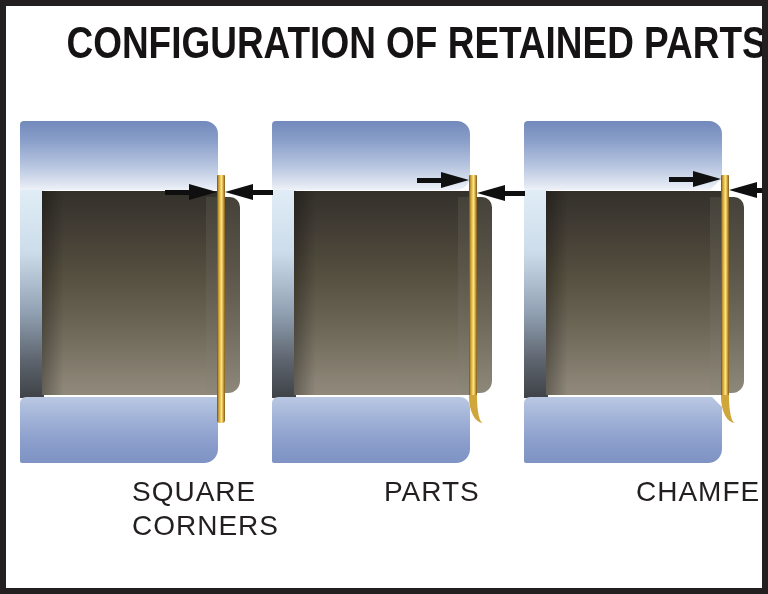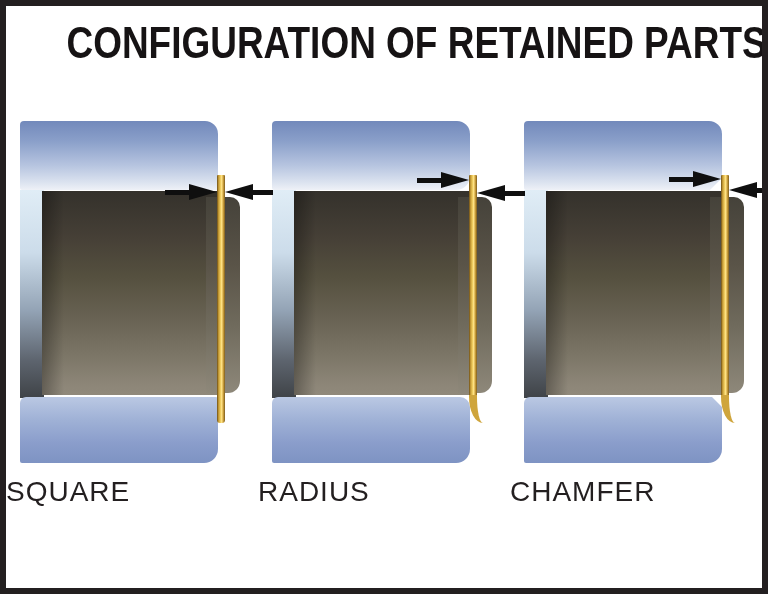--- a/index.html
+++ b/index.html
@@ -97,21 +97,21 @@
   .arrow-right .head{left:0;border-right:28px solid #0f0f0f;}
   .arrow-right .tail{left:28px;width:20px;}
 
   .v-square .arrow-left{top:178px;}  .v-square .arrow-right{top:178px;}
   .v-radius .arrow-left{top:166px;}  .v-radius .arrow-right{top:179px;}
   .v-chamfer .arrow-left{top:165px;} .v-chamfer .arrow-right{top:176px;}
 
   
   .caption{
     left:0;right:0;top:469px;margin:0;
-    text-align:left;
+    text-align:center;
     font-size:28px;line-height:34px;letter-spacing:1px;
     color:#231f20;font-weight:400;
   }
 </style>
 </head>
 <body>
 
 <div class="stage">
   <h1 class="title">CONFIGURATION OF RETAINED PARTS</h1>
 
@@ -129,41 +129,42 @@
           <span class="tail"></span>
           <span class="head"></span>
         </div>
       <div class="arrow arrow-right">
           <span class="head"></span>
           <span class="tail"></span>
         </div>
       <p class="caption">
           <span>SQUARE</span>
           <br>
+          <span>CORNERS</span>
         </p>
     </section>
 
     <section class="panel p2 v-radius">
       <div class="housing-top"></div>
       <div class="housing-wall"></div>
       <div class="housing-bottom"></div>
       <div class="shaft"></div>
       <div class="shaft-cap"></div>
       <div class="ring"></div>
       <div class="ring-hook"></div>
       <div class="arrow arrow-left">
           <span class="tail"></span>
           <span class="head"></span>
         </div>
       <div class="arrow arrow-right">
           <span class="head"></span>
           <span class="tail"></span>
         </div>
       <p class="caption">
-          <span>RADIUS</span>
+          <span>PARTS</span>
           <br>
         </p>
     </section>
 
     <section class="panel p3 v-chamfer">
       <div class="housing-top"></div>
       <div class="housing-wall"></div>
       <div class="housing-bottom"></div>
       <div class="shaft"></div>
       <div class="shaft-cap"></div>

